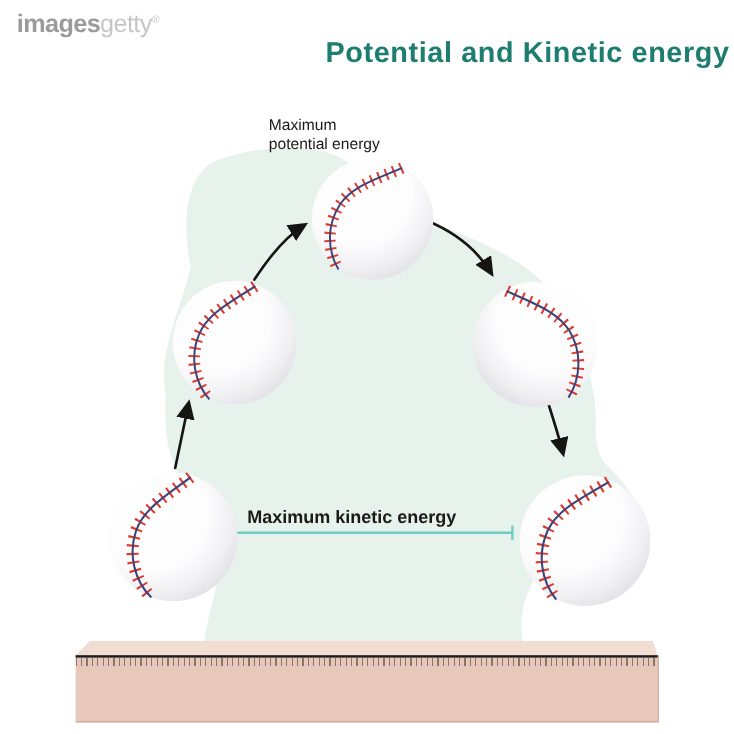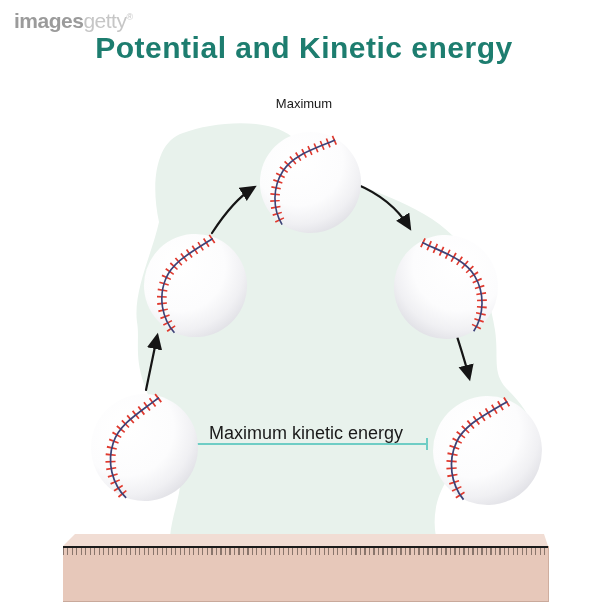--- a/index.html
+++ b/index.html
@@ -7,30 +7,30 @@
     position:relative;width:612px;height:612px;overflow:hidden;background:#fff;
     font-family:"Liberation Sans",sans-serif;
   }
   
   .watermark{position:absolute;left:14px;top:9px;font-size:21px;letter-spacing:-0.5px;z-index:9;user-select:none;}
   .wm-bold{font-weight:700;color:var(--watermark-bold,#9b9b9b);}
   .wm-light{font-weight:400;color:var(--watermark-light,#c6c6c6);}
   .wm-reg{font-size:9px;vertical-align:super;color:var(--watermark-light,#c6c6c6);}
   
   .title{
-    position:absolute;left:0;top:31px;width:608px;text-align:center;z-index:8;
-    font-size:30px;font-weight:700;letter-spacing:0.5px;color:var(--title-text,#1d7d6f);
+    position:absolute;left:0;top:31px;width:608px;text-align:right;z-index:8;
+    font-size:24px;font-weight:700;letter-spacing:0.5px;color:var(--title-text,#1d7d6f);
   }
   
   .layer{position:absolute;left:0;top:0;width:612px;height:612px;}
   .blob-path{fill:var(--blob,#e8f2ec);}
   
-  .label{position:absolute;color:var(--label-text,#1a1a1a);text-align:center;z-index:7;}
+  .label{position:absolute;color:var(--label-text,#1a1a1a);text-align:left;z-index:7;}
   .label-potential{left:224px;top:96px;width:160px;font-size:13px;line-height:16px;}
-  .label-kinetic{left:206px;top:423px;width:200px;font-size:18px;}
+  .label-kinetic{left:206px;top:423px;width:200px;font-size:15px;font-weight:bold;}
   
   .arrows{z-index:3;}
   .traj{fill:none;stroke:var(--arrow,#151515);stroke-width:2.2;stroke-linecap:round;}
   .measure{stroke:var(--measure-line,#6ecdc5);stroke-width:2;}
   .ah{fill:var(--arrow,#151515);}
   
   .ball{position:absolute;z-index:4;}
   .ball svg{display:block;width:100%;height:100%;overflow:visible;}
   .seam-stitches{fill:none;stroke:var(--seam-stitch,#e0392e);stroke-width:10;stroke-dasharray:1.7 5.2;}
   .seam-line{fill:none;stroke:var(--seam-line,#3d4377);stroke-width:1.7;}
@@ -139,20 +139,21 @@
         <circle cx="55" cy="55" r="53" fill="url(#ballGrad)"></circle>
       <g>
         <path class="seam-stitches" d="M76,8 C55,20 34,28 25,46 C16,64 18,86 30,102"></path>
         <path class="seam-line" d="M76,8 C55,20 34,28 25,46 C16,64 18,86 30,102"></path>
       </g>
       </svg>
   </div>
 
   <div class="label label-potential">
     <div>Maximum</div>
+    <div>potential energy</div>
   </div>
   <div class="label label-kinetic">Maximum kinetic energy</div>
 
   <div class="title">Potential and Kinetic energy</div>
 
   <div class="watermark">
     <span class="wm-bold">images</span><span class="wm-light">getty</span><span class="wm-reg">®</span>
   </div>
 
 </div>

